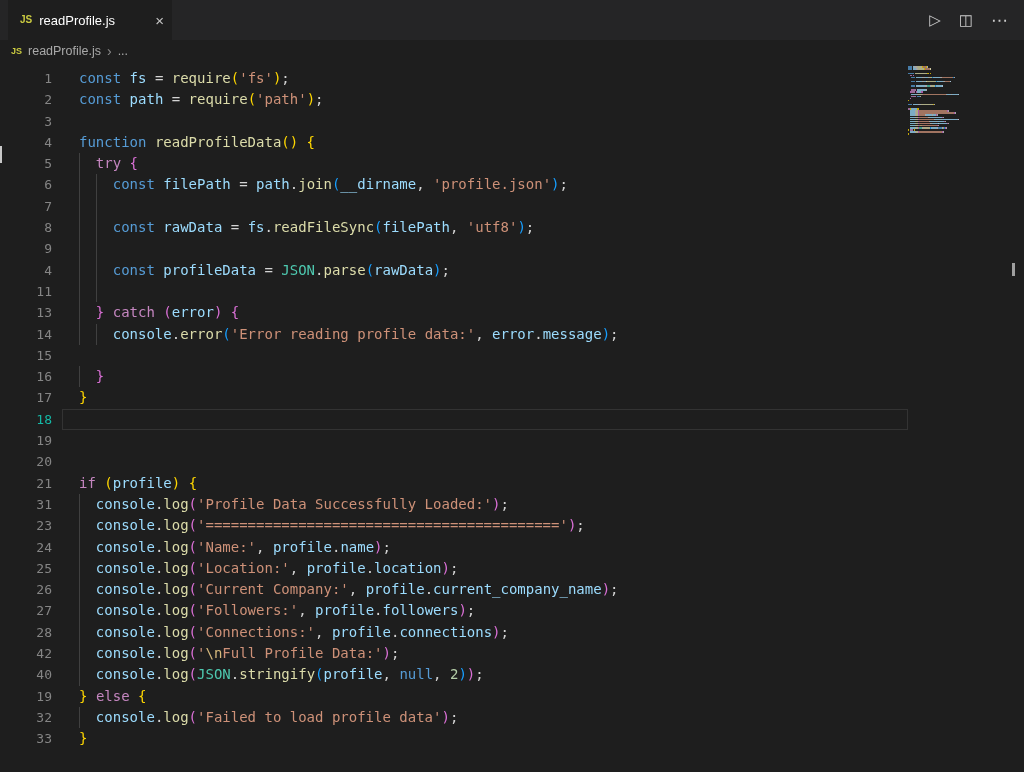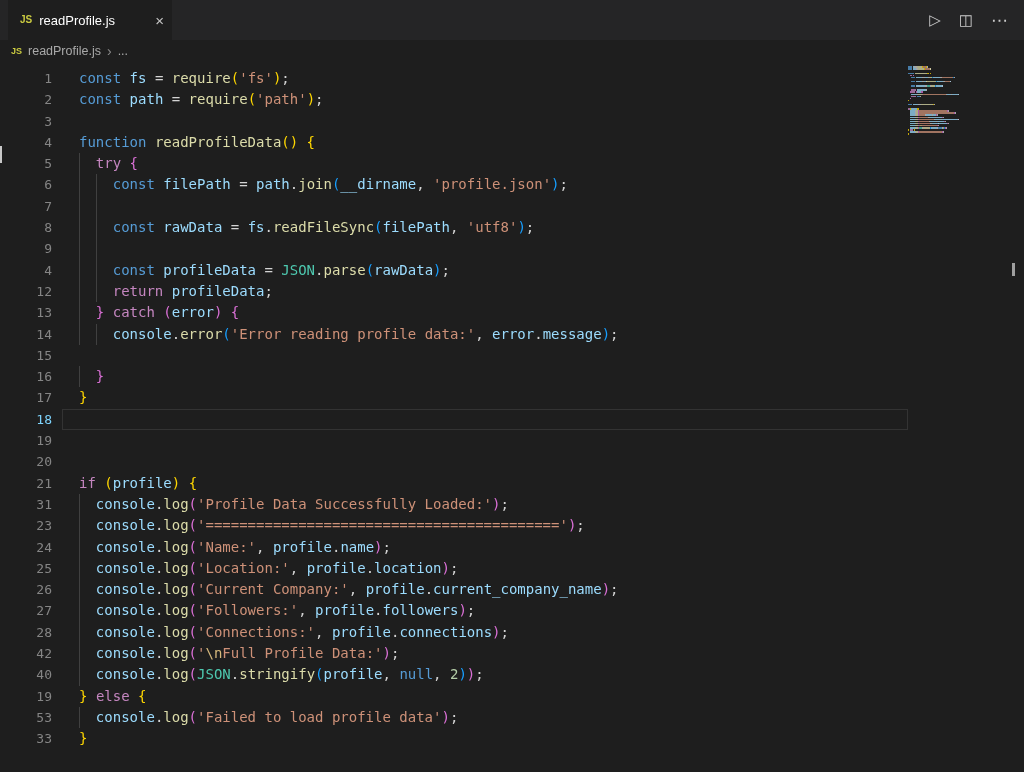--- a/index.html
+++ b/index.html
@@ -39,21 +39,21 @@
   }
   .line{display:flex;height:21.3px;line-height:21.3px}
   .ln{
     flex:0 0 62px;box-sizing:border-box;padding-right:10px;text-align:right;
     color:#858585;font-size:13px;
   }
   .lc{
     position:relative;flex:0 0 846px;box-sizing:border-box;
     padding-left:17px;white-space:pre;
   }
-  .line.active .ln{color:#7dd3fc}
+  .line.active .ln{color:#14b8a6}
   .line.active .lc{box-shadow:inset 0 0 0 1px #333333}
   .guide{position:absolute;top:0;bottom:0;width:1px;background:#404040}
   
   .minimap{position:absolute;top:4px;left:908px;width:72px}
   .mm-line{height:2.1px;display:flex;align-items:center;overflow:hidden}
   .mm-tok{display:block;height:1.5px;flex:0 0 auto;opacity:.75}
   
   .ruler-mark{position:absolute;left:1012px;top:263px;width:3px;height:13px;background:#a0a0a0}
   .left-mark{position:absolute;left:0;top:146px;width:2px;height:17px;background:#c8c8c8}
 </style>
@@ -116,22 +116,22 @@
       </div>
       <div class="line">
         <span class="ln">9</span>
         <span class="lc"><i class="guide" style="left: 17px;"></i><i class="guide" style="left: 33.86px;"></i></span>
       </div>
       <div class="line">
         <span class="ln">4</span>
         <span class="lc"><i class="guide" style="left: 17px;"></i><i class="guide" style="left: 33.86px;"></i><span style="color: rgb(212, 212, 212);">    </span><span style="color: rgb(86, 156, 214);">const</span><span style="color: rgb(212, 212, 212);"> </span><span style="color: rgb(156, 220, 254);">profileData</span><span style="color: rgb(212, 212, 212);"> = </span><span style="color: rgb(78, 201, 176);">JSON</span><span style="color: rgb(212, 212, 212);">.</span><span style="color: rgb(220, 220, 170);">parse</span><span style="color: rgb(23, 159, 255);">(</span><span style="color: rgb(156, 220, 254);">rawData</span><span style="color: rgb(23, 159, 255);">)</span><span style="color: rgb(212, 212, 212);">;</span></span>
       </div>
       <div class="line">
-        <span class="ln">12</span>
-        <span class="lc"><i class="guide" style="left: 17px;"></i><i class="guide" style="left: 33.86px;"></i><span style="color: rgb(212, 212, 212);">    </span><span style="color: rgb(197, 134, 192);">return</span><span style="color: rgb(212, 212, 212);"> </span><span style="color: rgb(156, 220, 254);">profileData</span><span style="color: rgb(212, 212, 212);">;</span></span>
+        <span class="ln">11</span>
+        <span class="lc"><i class="guide" style="left: 17px;"></i><i class="guide" style="left: 33.86px;"></i></span>
       </div>
       <div class="line">
         <span class="ln">13</span>
         <span class="lc"><i class="guide" style="left: 17px;"></i><span style="color: rgb(212, 212, 212);">  </span><span style="color: rgb(218, 112, 214);">}</span><span style="color: rgb(212, 212, 212);"> </span><span style="color: rgb(197, 134, 192);">catch</span><span style="color: rgb(212, 212, 212);"> </span><span style="color: rgb(218, 112, 214);">(</span><span style="color: rgb(156, 220, 254);">error</span><span style="color: rgb(218, 112, 214);">)</span><span style="color: rgb(212, 212, 212);"> </span><span style="color: rgb(218, 112, 214);">{</span></span>
       </div>
       <div class="line">
         <span class="ln">14</span>
         <span class="lc"><i class="guide" style="left: 17px;"></i><i class="guide" style="left: 33.86px;"></i><span style="color: rgb(212, 212, 212);">    </span><span style="color: rgb(156, 220, 254);">console</span><span style="color: rgb(212, 212, 212);">.</span><span style="color: rgb(220, 220, 170);">error</span><span style="color: rgb(23, 159, 255);">(</span><span style="color: rgb(206, 145, 120);">'Error reading profile data:'</span><span style="color: rgb(212, 212, 212);">, </span><span style="color: rgb(156, 220, 254);">error</span><span style="color: rgb(212, 212, 212);">.</span><span style="color: rgb(156, 220, 254);">message</span><span style="color: rgb(23, 159, 255);">)</span><span style="color: rgb(212, 212, 212);">;</span></span>
       </div>
       <div class="line">
@@ -194,21 +194,21 @@
       </div>
       <div class="line">
         <span class="ln">40</span>
         <span class="lc"><i class="guide" style="left: 17px;"></i><span style="color: rgb(212, 212, 212);">  </span><span style="color: rgb(156, 220, 254);">console</span><span style="color: rgb(212, 212, 212);">.</span><span style="color: rgb(220, 220, 170);">log</span><span style="color: rgb(218, 112, 214);">(</span><span style="color: rgb(78, 201, 176);">JSON</span><span style="color: rgb(212, 212, 212);">.</span><span style="color: rgb(220, 220, 170);">stringify</span><span style="color: rgb(23, 159, 255);">(</span><span style="color: rgb(156, 220, 254);">profile</span><span style="color: rgb(212, 212, 212);">, </span><span style="color: rgb(86, 156, 214);">null</span><span style="color: rgb(212, 212, 212);">, </span><span style="color: rgb(181, 206, 168);">2</span><span style="color: rgb(23, 159, 255);">)</span><span style="color: rgb(218, 112, 214);">)</span><span style="color: rgb(212, 212, 212);">;</span></span>
       </div>
       <div class="line">
         <span class="ln">19</span>
         <span class="lc"><span style="color: rgb(255, 215, 0);">}</span><span style="color: rgb(212, 212, 212);"> </span><span style="color: rgb(197, 134, 192);">else</span><span style="color: rgb(212, 212, 212);"> </span><span style="color: rgb(255, 215, 0);">{</span></span>
       </div>
       <div class="line">
-        <span class="ln">53</span>
+        <span class="ln">32</span>
         <span class="lc"><i class="guide" style="left: 17px;"></i><span style="color: rgb(212, 212, 212);">  </span><span style="color: rgb(156, 220, 254);">console</span><span style="color: rgb(212, 212, 212);">.</span><span style="color: rgb(220, 220, 170);">log</span><span style="color: rgb(218, 112, 214);">(</span><span style="color: rgb(206, 145, 120);">'Failed to load profile data'</span><span style="color: rgb(218, 112, 214);">)</span><span style="color: rgb(212, 212, 212);">;</span></span>
       </div>
       <div class="line">
         <span class="ln">33</span>
         <span class="lc"><span style="color: rgb(255, 215, 0);">}</span></span>
       </div>
     </div>
   <div class="minimap">
     <div>
         <div class="mm-line">

